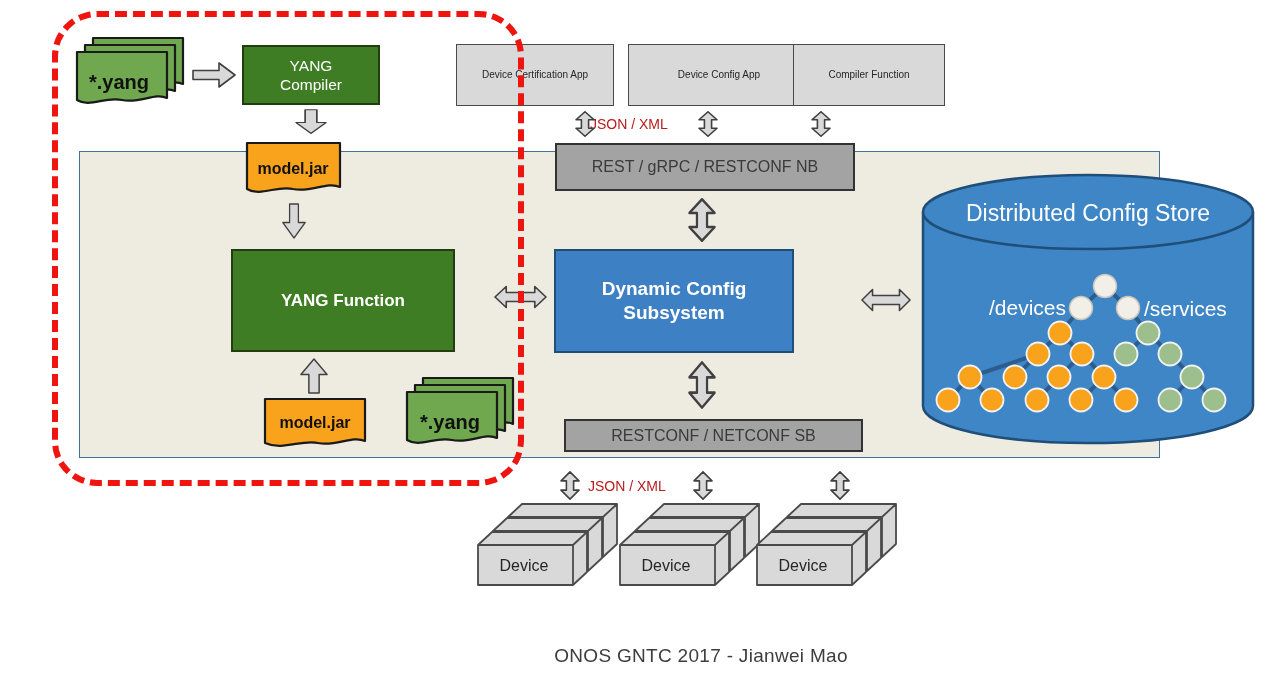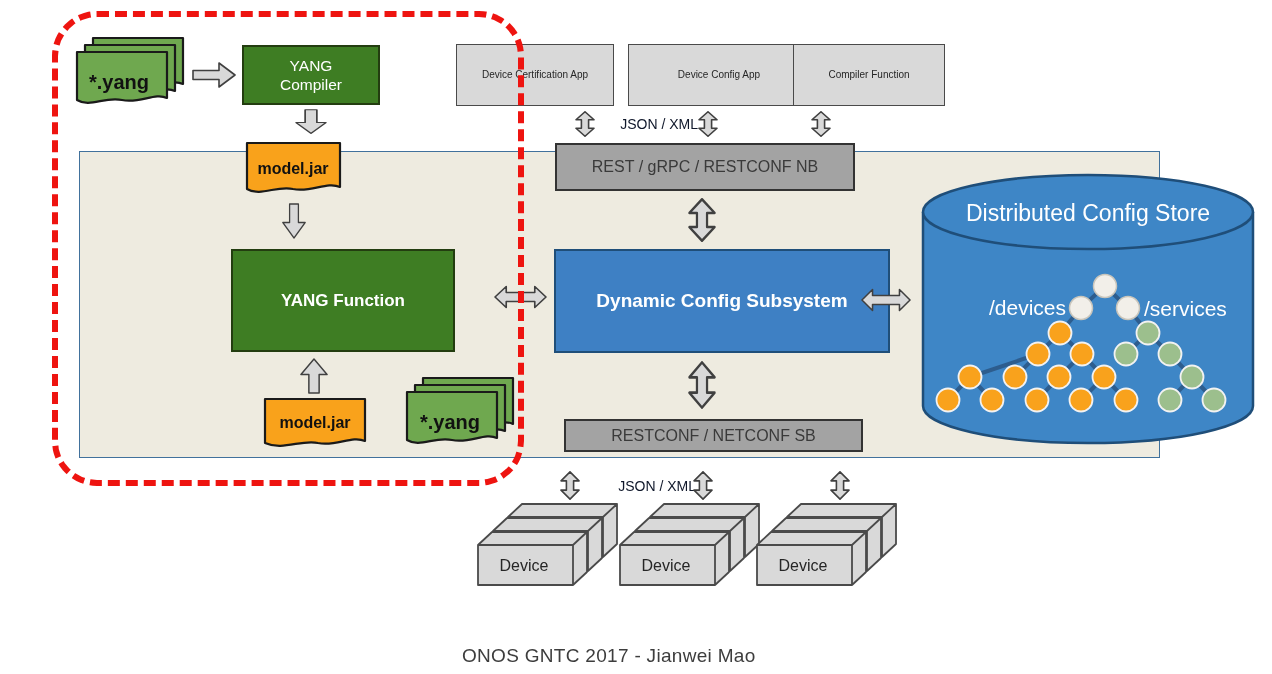--- a/index.html
+++ b/index.html
@@ -26,28 +26,28 @@
   .compiler{left:242px;top:45px;width:138px;height:60px;font-size:15.5px;}
   .runtime{left:231px;top:249px;width:224px;height:103px;font-weight:bold;font-size:17px;}
   .app1{left:456px;top:44px;width:158px;height:62px;}
   .app2{left:628px;top:44px;width:182px;height:62px;}
   .app3{left:793px;top:44px;width:152px;height:62px;}
   .wrap-narrow span{display:inline-block;max-width:118px;}
   .wrap-narrow2 span{display:inline-block;max-width:92px;}
   .wrap-narrow3 span{display:inline-block;max-width:84px;}
   .nbbar{left:555px;top:143px;width:300px;height:48px;}
   .sbbar{left:555px;top:419px;width:299px;height:33px;margin-left:9px;}
-  .dcs{left:554px;top:249px;width:336px;height:104px;}
+  .dcs{left:554px;top:249px;width:240px;height:104px;}
   .jsonxml{
-    font-size:14px;color:#0f172a;text-align:right;line-height:24px;height:24px;
+    font-size:14px;color:#b91c1c;text-align:left;line-height:24px;height:24px;
   }
   .jx-top{left:590px;top:112px;width:108px;}
   .jx-bottom{left:588px;top:474px;width:108px;}
   .caption{
-    left:462px;top:645px;width:450px;text-align:left;
+    left:476px;top:645px;width:450px;text-align:center;
     font-size:19px;color:#3d3d3d;letter-spacing:0.3px;
   }
   .overlay{left:0;top:0;width:1272px;height:674px;pointer-events:none;}
   
   .redbox{
     left:52px;top:11px;width:472px;height:475px;
     border:6px dashed #ee1410;border-radius:45px;
     pointer-events:none;
   }
   svg text{font-family:"Liberation Sans", sans-serif;}

